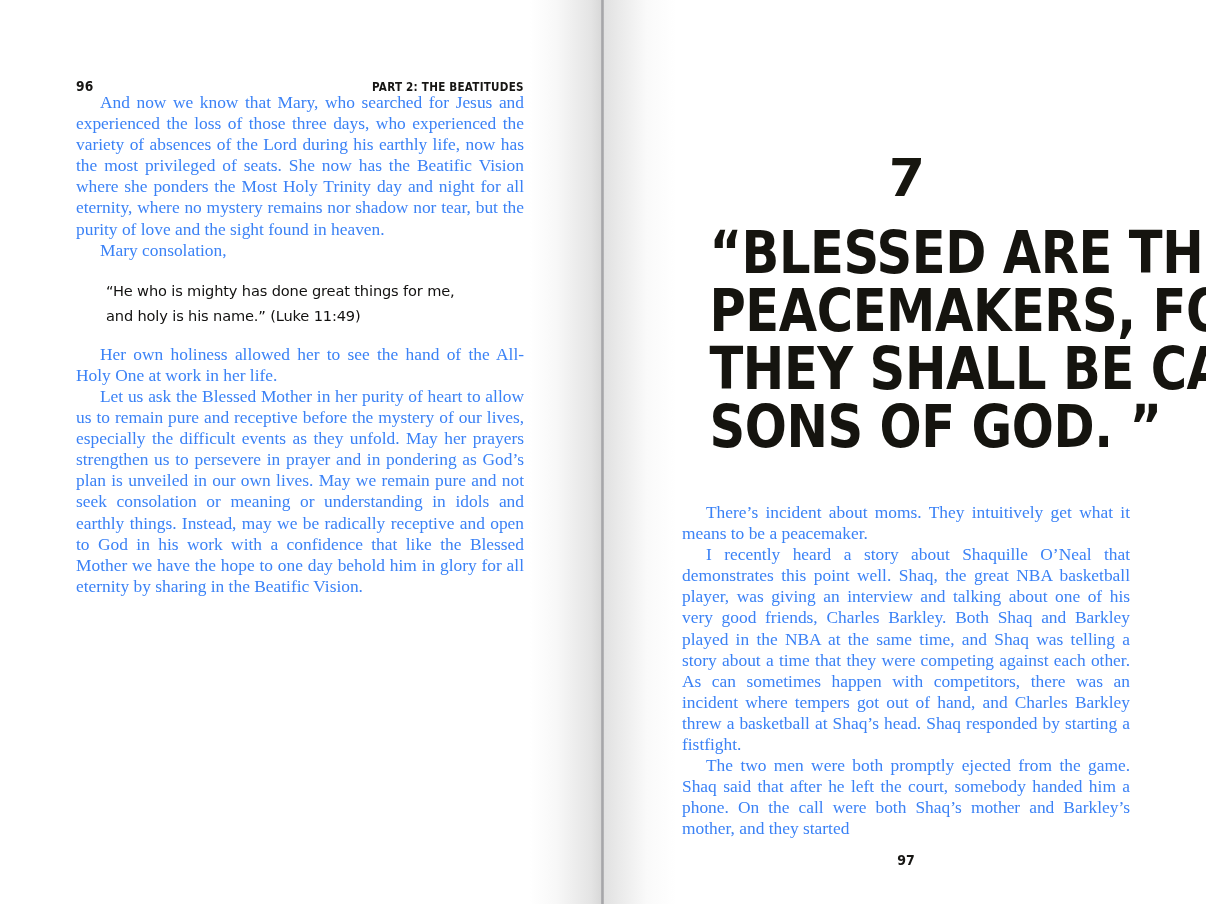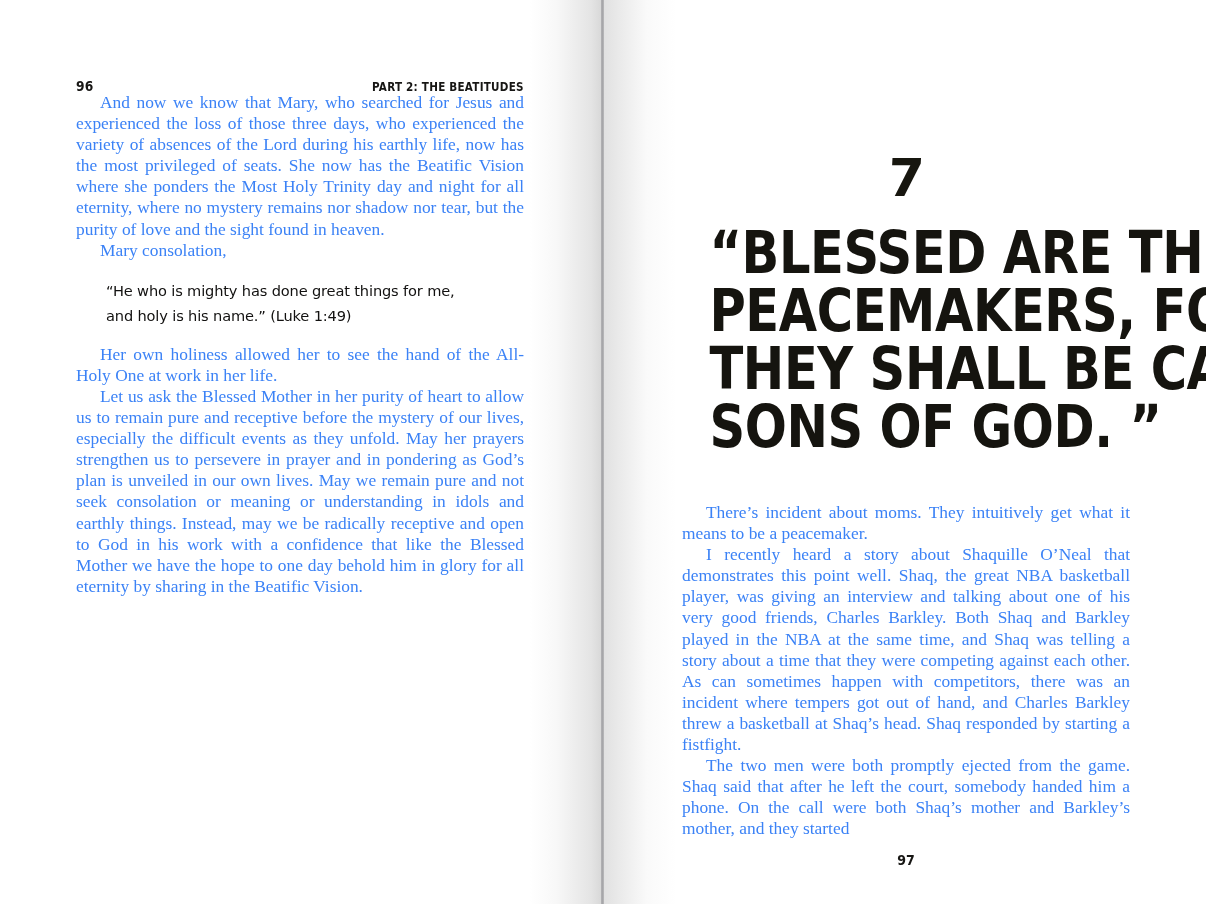--- a/index.html
+++ b/index.html
@@ -191,21 +191,21 @@
     </div>
 
     <div class="column col-left">
 
       <p class="body">And now we know that Mary, who searched for Jesus and experienced the loss of those three days, who experienced the variety of absences of the Lord during his earthly life, now has the most privileged of seats. She now has the Beatific Vision where she ponders the Most Holy Trinity day and night for all eternity, where no mystery remains nor shadow nor tear, but the purity of love and the sight found in heaven.</p>
 
       <p class="body nojustify">Mary consolation,</p>
 
       <div class="scripture">
         <div>“He who is mighty has done great things for me,</div>
-        <div>and holy is his name.” (Luke 1:49)</div>
+        <div>and holy is his name.” (Luke 11:49)</div>
       </div>
 
       <p class="body">Her own holiness allowed her to see the hand of the All-Holy One at work in her life.</p>
 
       <p class="body">Let us ask the Blessed Mother in her purity of heart to allow us to remain pure and receptive before the mystery of our lives, especially the difficult events as they unfold. May her prayers strengthen us to persevere in prayer and in pondering as God’s plan is unveiled in our own lives. May we remain pure and not seek consolation or meaning or understanding in idols and earthly things. Instead, may we be radically receptive and open to God in his work with a confidence that like the Blessed Mother we have the hope to one day behold him in glory for all eternity by sharing in the Beatific Vision.</p>
 
     </div>
   </div>
 
   <div class="page-half page-right"></div>

